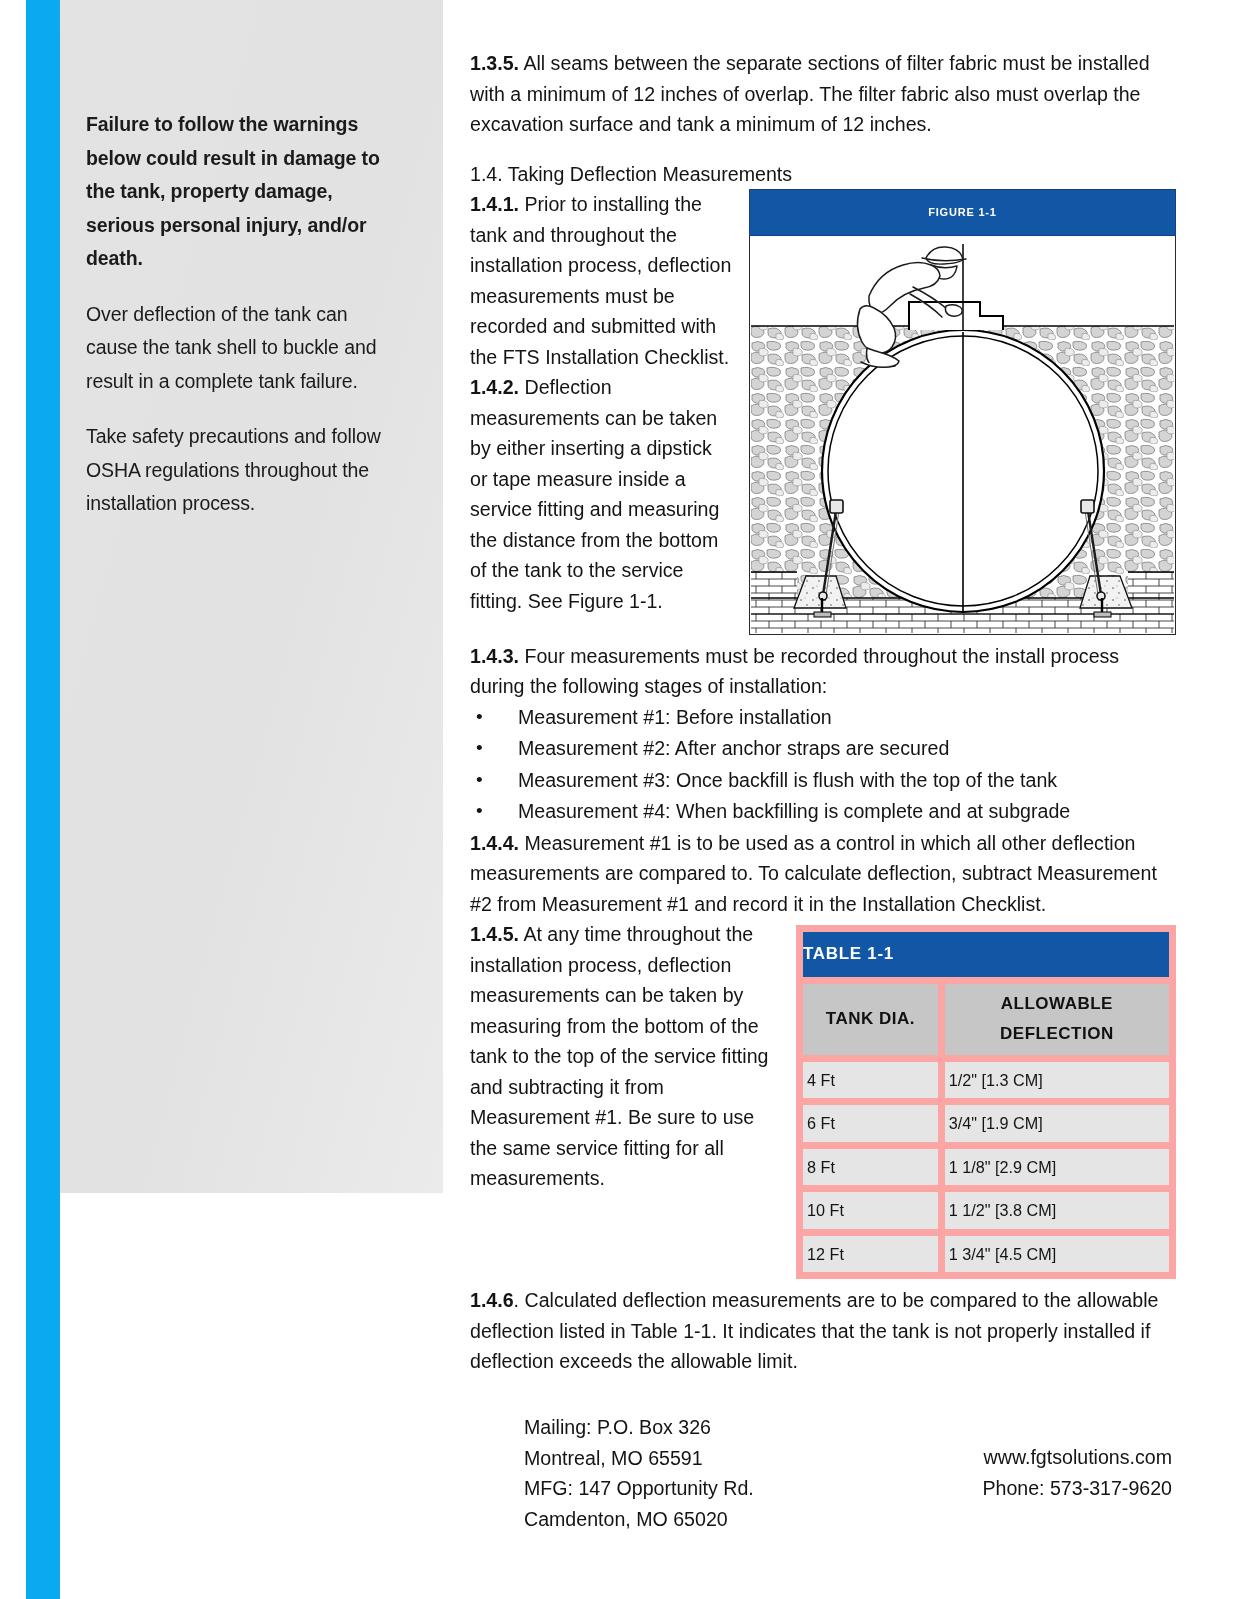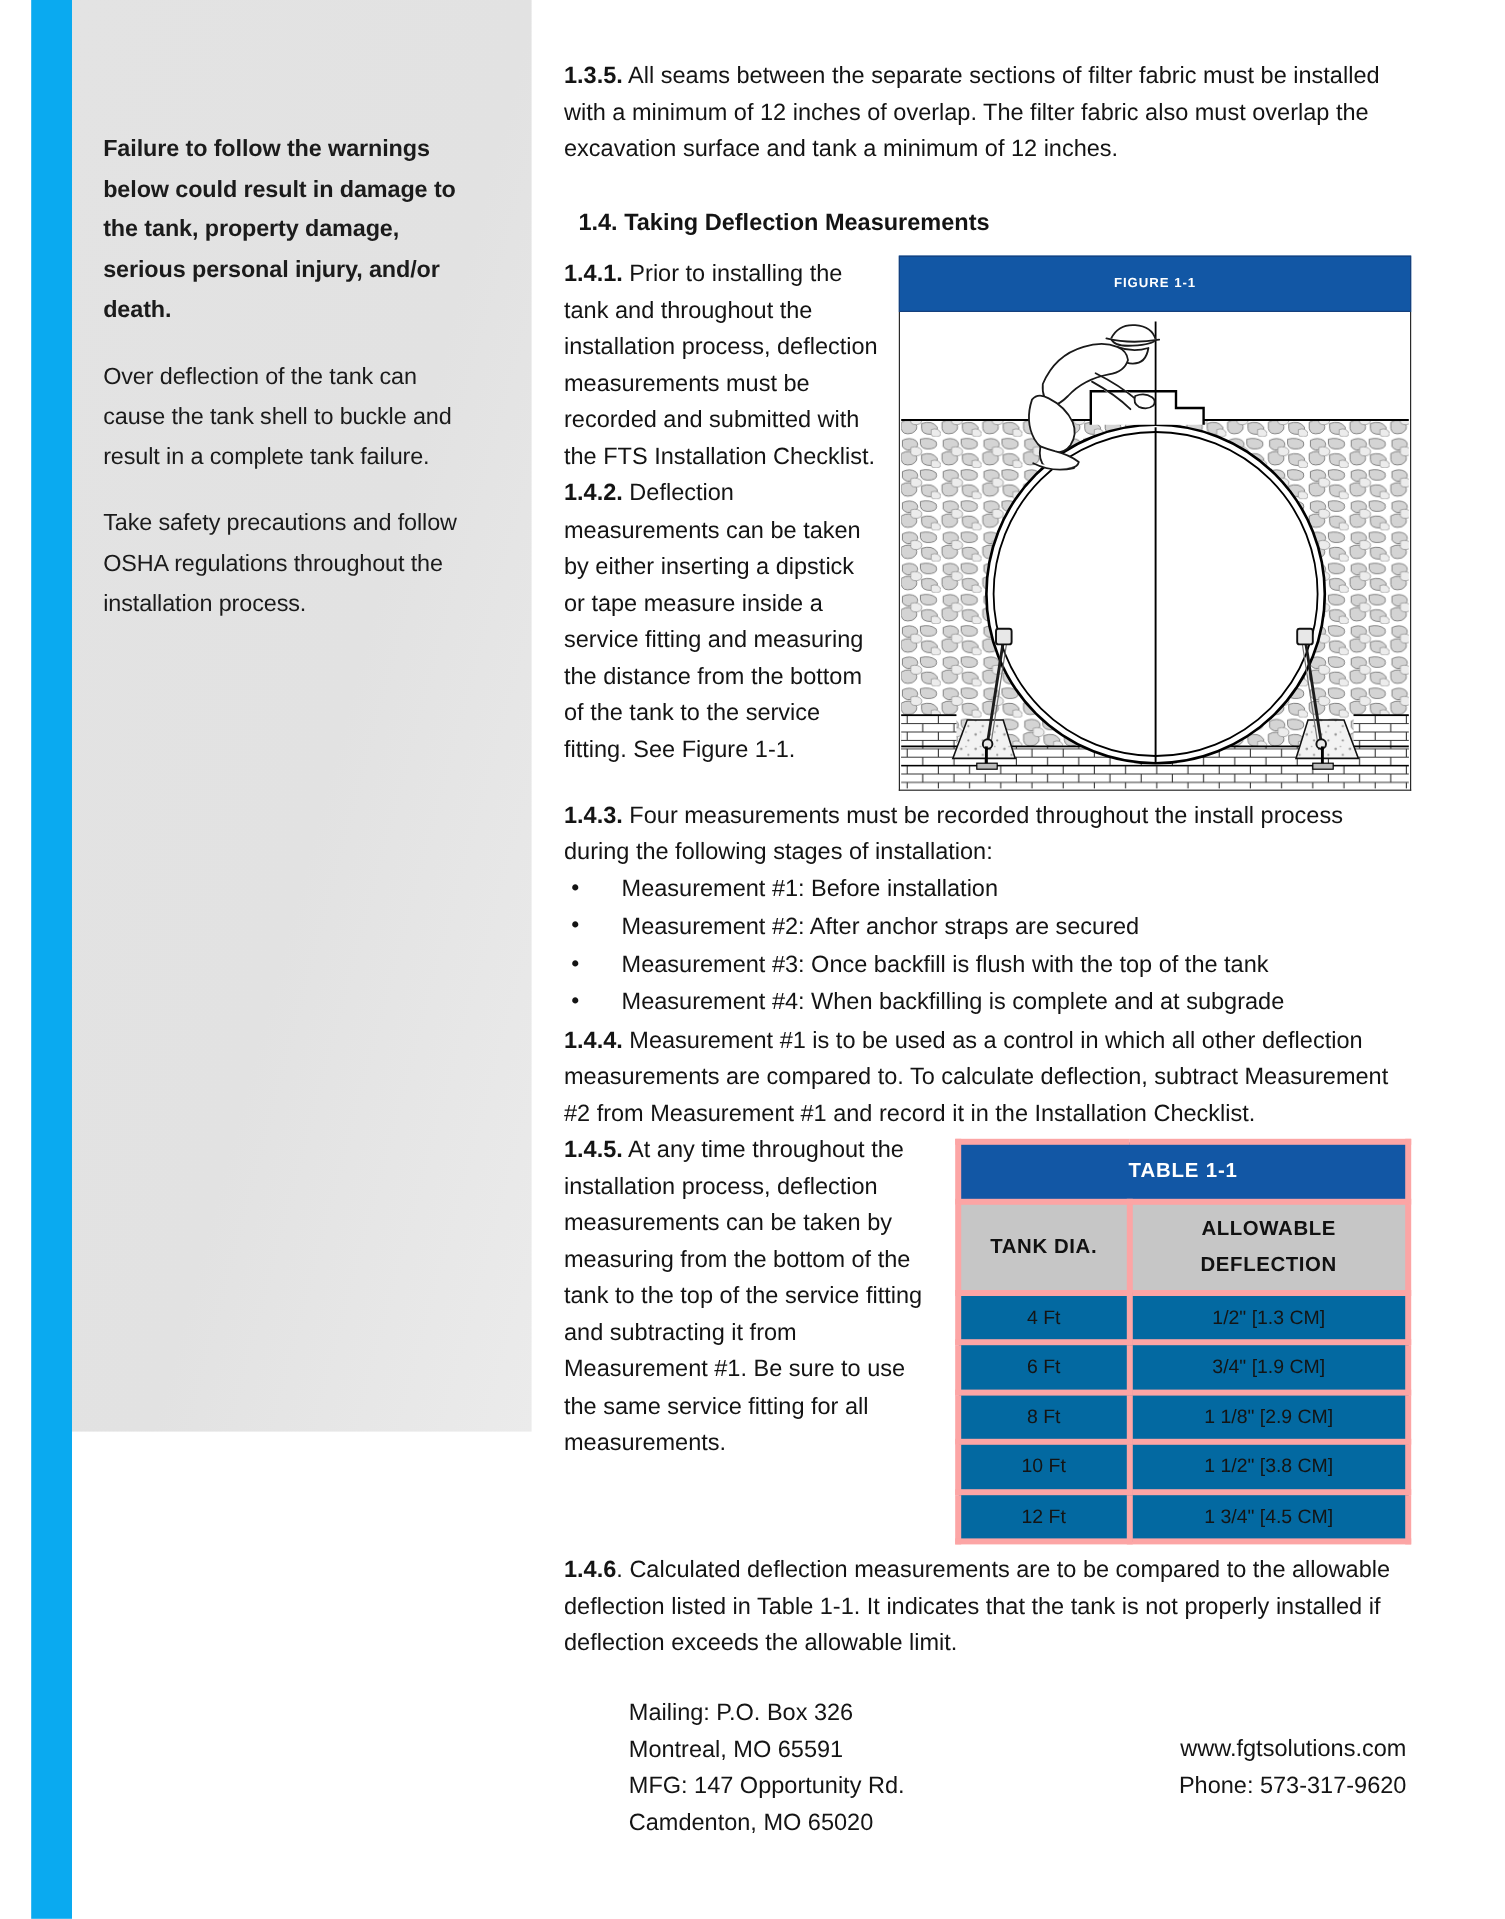--- a/index.html
+++ b/index.html
@@ -70,22 +70,22 @@
     line-height: 30.5px;
     color: #141414;
   }
   .p {
     margin: 0;
     text-align: left;
   }
   .p b { font-weight: bold; text-align: center; }
   .gap { height: 19px; }
   .heading {
-    margin: 12px;
-    font-weight: bold;
+    margin: 0;
+    font-weight: normal;
     font-size: 19.6px;
     line-height: 30.5px;
   }
 
   
   #fig-float {
     float: right;
     width: 427px;
     margin: 0 0 6px 16px;
     shape-margin: 6px;
@@ -138,42 +138,41 @@
   }
   .figure-body svg { display: block; }
 
   
   table.data {
     border-collapse: collapse;
     width: 100%;
     font-family: "Liberation Sans", sans-serif;
   }
   table.data td, table.data th {
-    border: 5px solid #fca5a5;
+    border: 7px solid #fca5a5;
     font-size: 16.2px;
     padding: 3px 4px;
-    text-align: center;
   }
   table.data thead.title td {
     background: #1257a5;
     color: #fff;
     font-weight: bold;
     letter-spacing: 0.7px;
     font-size: 17px;
     padding: 7px 0;
   }
   table.data tr.colheads th {
     background: #c6c6c6;
     color: #111;
     font-weight: bold;
     letter-spacing: 0.5px;
     font-size: 17px;
     padding: 5px 2px;
   }
-  table.data tbody td { background: #0369a1; margin-left: 37px; }
+  table.data tbody td { background: #e5e5e5; margin-left: 37px; }
   .col-dia { width: 38%; }
 
   
   #footer {
     position: absolute;
     left: 470px;
     top: 1412px;
     width: 706px;
     font-size: 19.6px;
     line-height: 30.5px;

